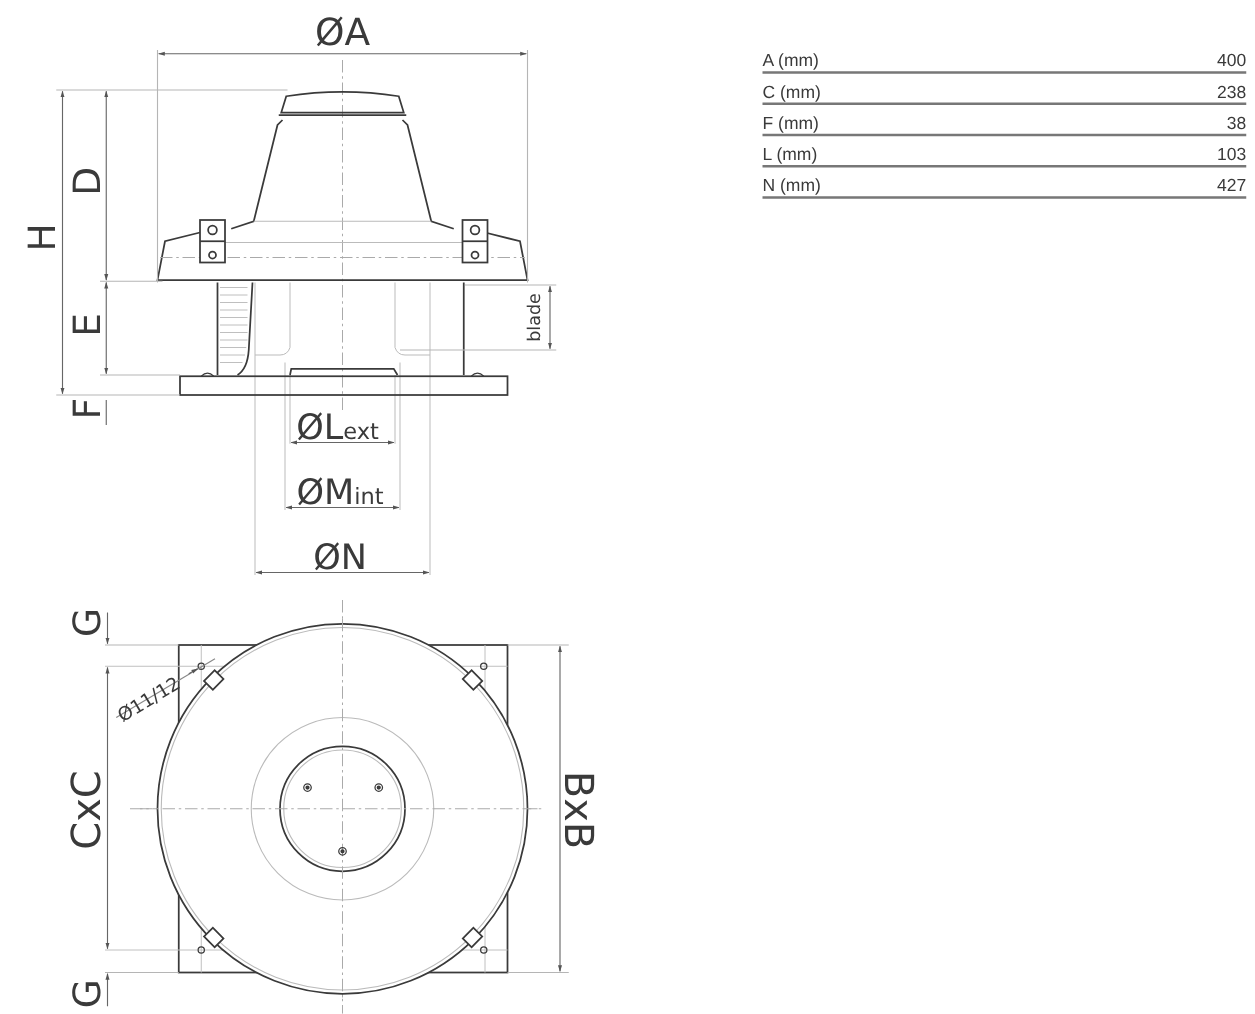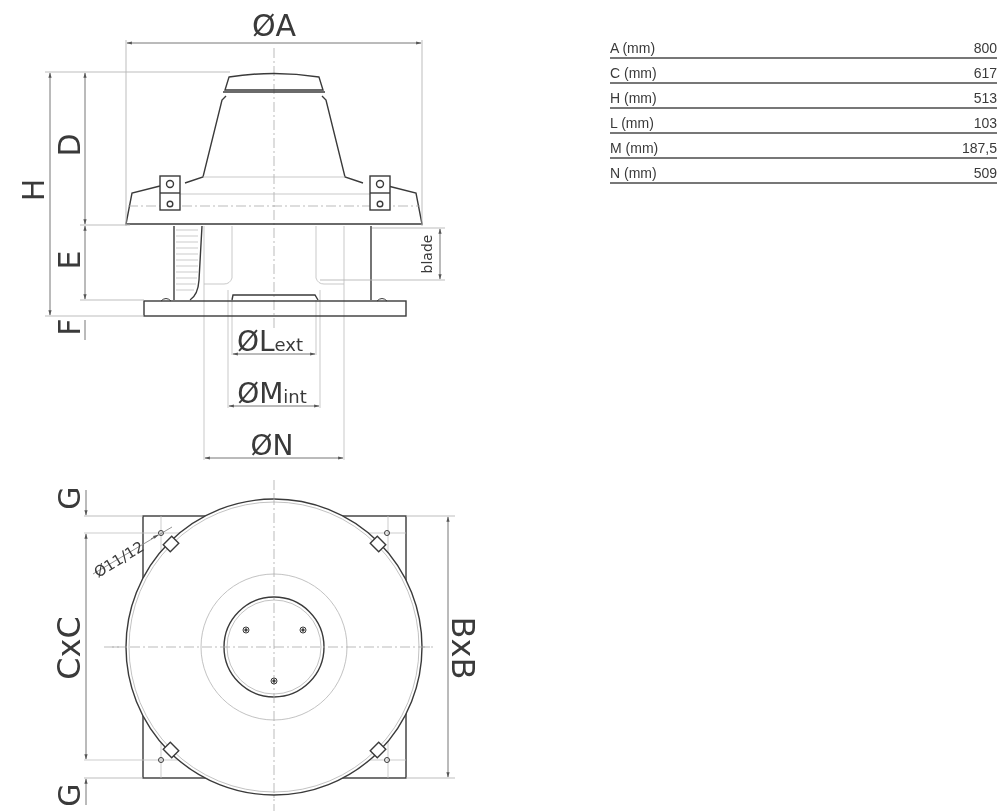--- a/index.html
+++ b/index.html
@@ -173,35 +173,31 @@
   <text class="dim-label" x="0" y="0" font-size="30" text-anchor="middle" transform="translate(80,498) rotate(-90)">G</text>
   <text class="dim-label" x="0" y="0" font-size="30" text-anchor="middle" transform="translate(80,795) rotate(-90)">G</text>
   <text class="dim-label" x="0" y="0" font-size="32" text-anchor="middle" transform="translate(80,648) rotate(-90)">CxC</text>
   <text class="dim-label" x="0" y="0" font-size="32" text-anchor="middle" transform="translate(452,648) rotate(90)">BxB</text>
   <text class="dim-label" x="0" y="0" font-size="15" transform="translate(98,578) rotate(-31)">Ø11/12</text>
 </svg>
 
 <div class="table">
   <div class="row">
       <span>A (mm)</span>
-      <span>800</span>
+      <span>400</span>
     </div>
   <div class="row">
       <span>C (mm)</span>
-      <span>617</span>
-    </div>
-  <div class="row">
-      <span>H (mm)</span>
-      <span>513</span>
+      <span>238</span>
+    </div>
+  <div class="row">
+      <span>F (mm)</span>
+      <span>38</span>
     </div>
   <div class="row">
       <span>L (mm)</span>
       <span>103</span>
     </div>
   <div class="row">
-      <span>M (mm)</span>
-      <span>187,5</span>
-    </div>
-  <div class="row">
       <span>N (mm)</span>
-      <span>509</span>
+      <span>427</span>
     </div>
 </div>
 
 </body></html>

